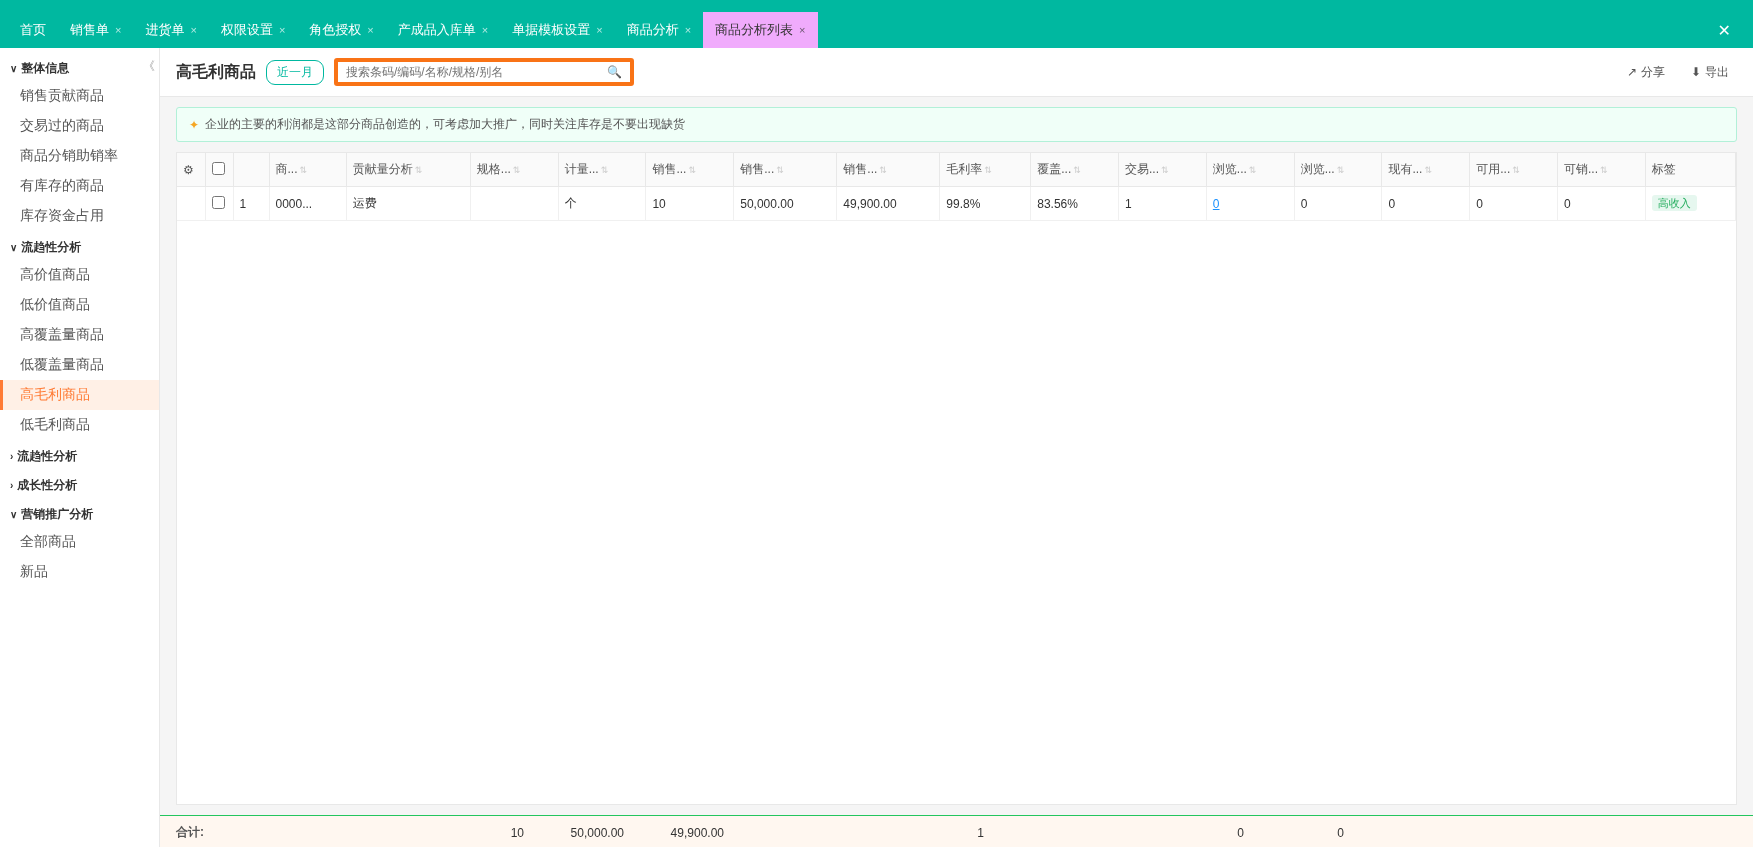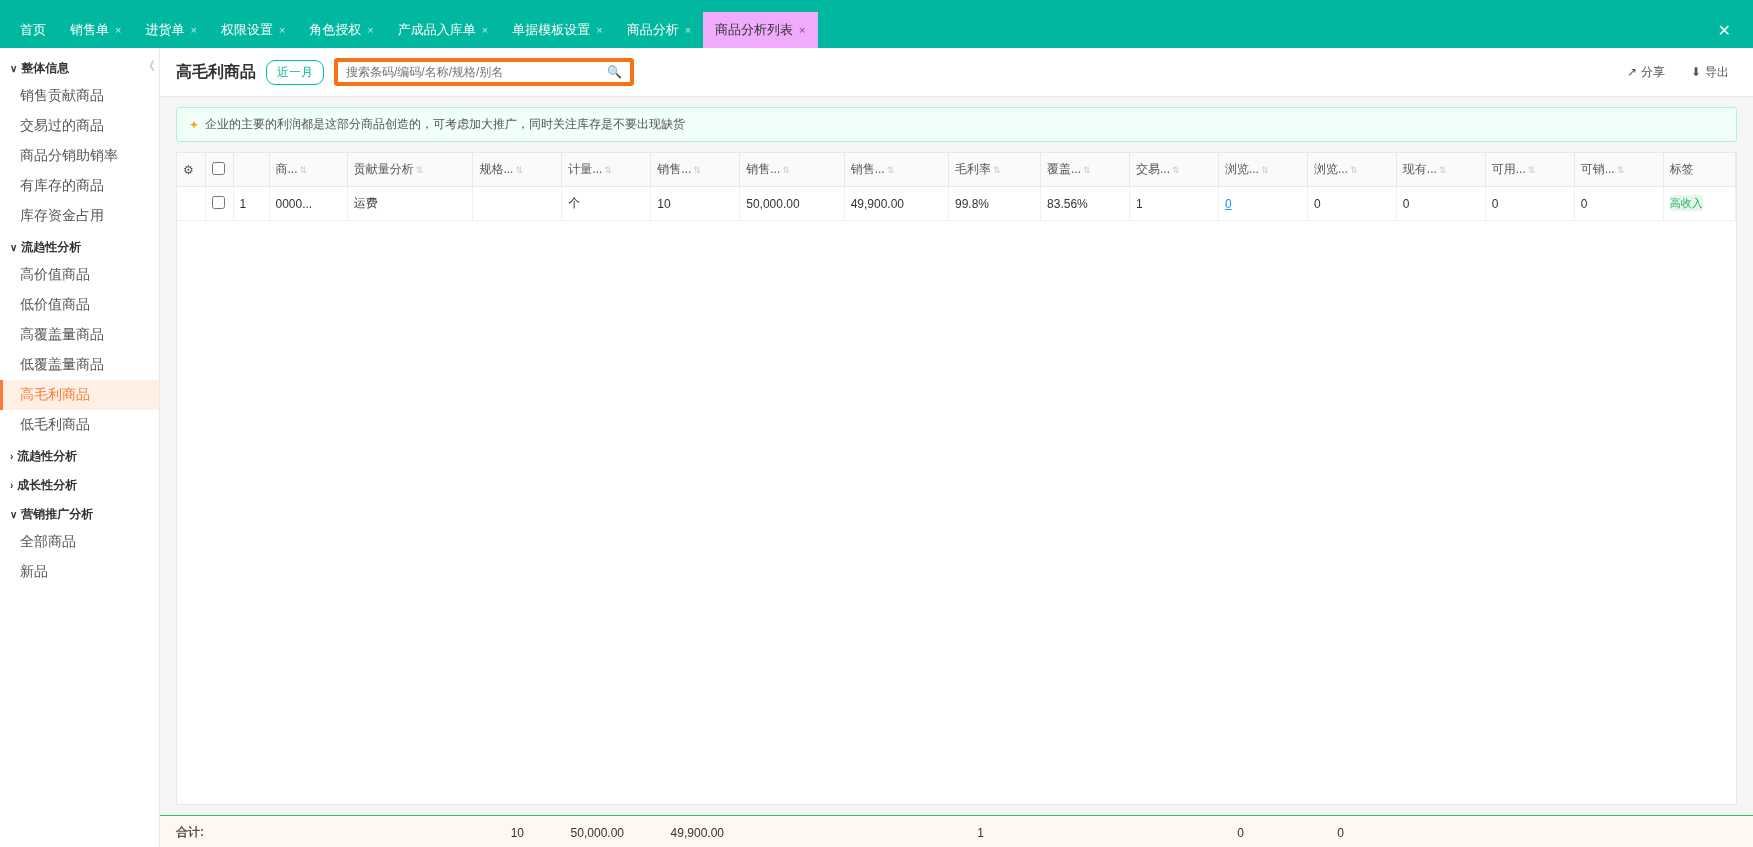--- a/index.html
+++ b/index.html
@@ -214,21 +214,21 @@
     }
     table tbody td {
       padding: 8px 6px;
       color: #333;
       border-right: 1px solid #f0f0f0;
       white-space: nowrap;
     }
     .tag-green {
       background: #e6f7ef;
       color: #27ae60;
-      padding: 2px 0;
+      padding: 2px 6px;
       border-radius: 3px;
       font-size: 11px;
     }
     .tag-link { color: #1890ff; text-decoration: underline; cursor: pointer; }
 
     
     .table-footer {
       background: #fff7f0;
       border-top: 1px solid #22c55e;
       padding: 8px 16px;

